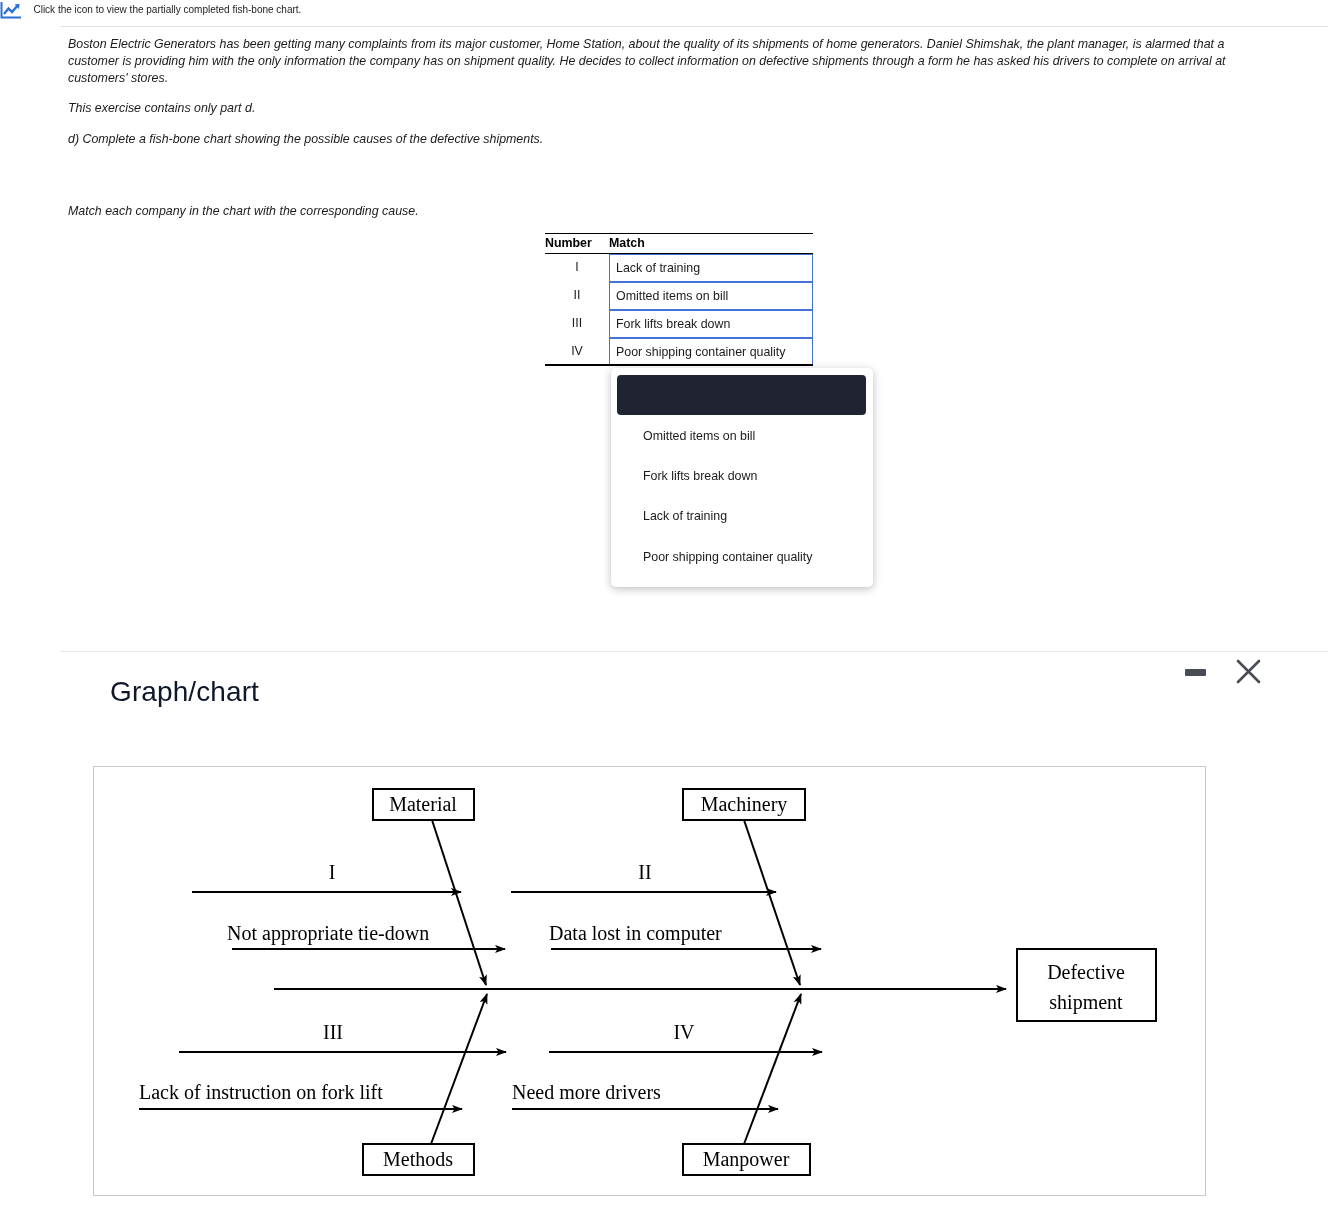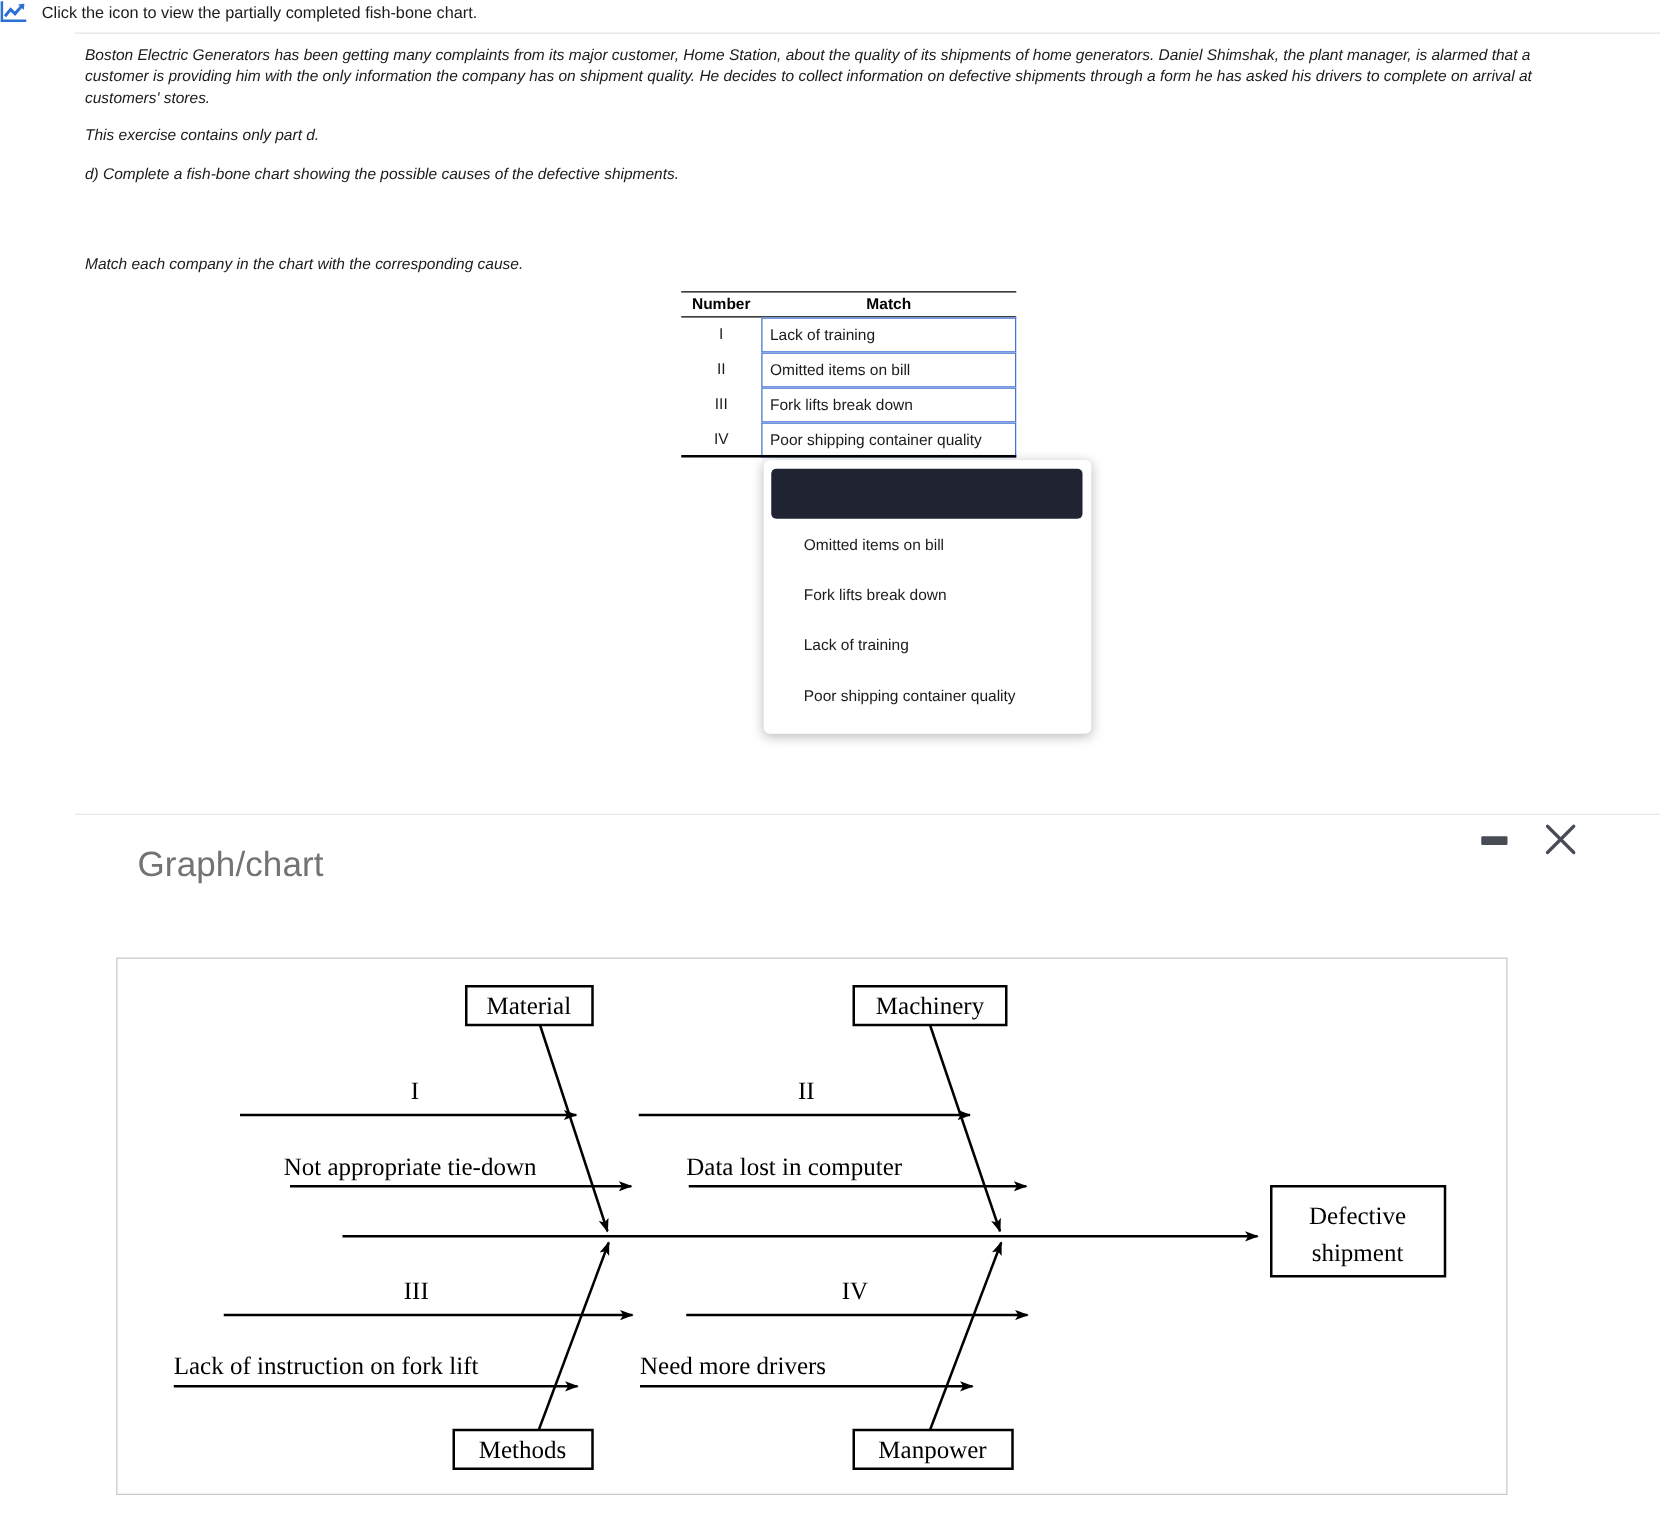--- a/index.html
+++ b/index.html
@@ -30,31 +30,31 @@
   #part-d { left:68px; top:131px; }
   #icon-line { left:68px; top:164px; width:600px; height:22px; }
   #match-line { left:68px; top:203px; }
 
   #chart-icon-btn {
     display:inline-block; vertical-align:middle;
     width:22px; height:18px; position:relative; margin-right:7px;
     cursor:pointer;
   }
   #chart-icon-btn svg { display:block; }
-  #icon-caption { display:inline-block; vertical-align:middle; font-size:13px; }
+  #icon-caption { display:inline-block; vertical-align:middle; font-size:10px; }
 
   
   #cause-table { position:absolute; left:545px; top:233px; width:268px; }
   #cause-table .thead {
     position:relative; height:21px;
     border-top:1.6px solid #000; border-bottom:1.6px solid #000;
   }
   #cause-table .th {
     position:absolute; top:2px;
-    font-size:12.4px; font-weight:bold; text-align:center; color:#000;
+    font-size:12.4px; font-weight:bold; text-align:left; color:#000;
   }
   #th-number { left:0px; width:64px; }
   #th-cause  { left:64px; width:204px; }
 
   .tr { position:relative; height:28px; }
   .td-num {
     position:absolute; left:0px; width:64px; top:6px;
     font-size:12.4px; text-align:center; color:#1b1b1b;
   }
   .td-cause {
@@ -86,21 +86,21 @@
     font-size:12.4px; color:#1b1b1b; white-space:nowrap; cursor:pointer;
   }
 
   
   #modal-rule {
     position:absolute; left:60px; top:651px; width:1268px; height:1px;
     background:#e8e8e8;
   }
   #modal-title {
     position:absolute; left:110px; top:676px;
-    font-size:28px; color:#737373;
+    font-size:28px; color:#0f172a;
     letter-spacing:0.1px;
   }
   #minimize-button {
     position:absolute; left:1185px; top:669px; width:21px; height:7px;
     background:#474c55; cursor:pointer; border-radius:1px;
   }
   #close-button {
     position:absolute; left:1234px; top:657px; width:29px; height:29px;
     cursor:pointer;
   }

